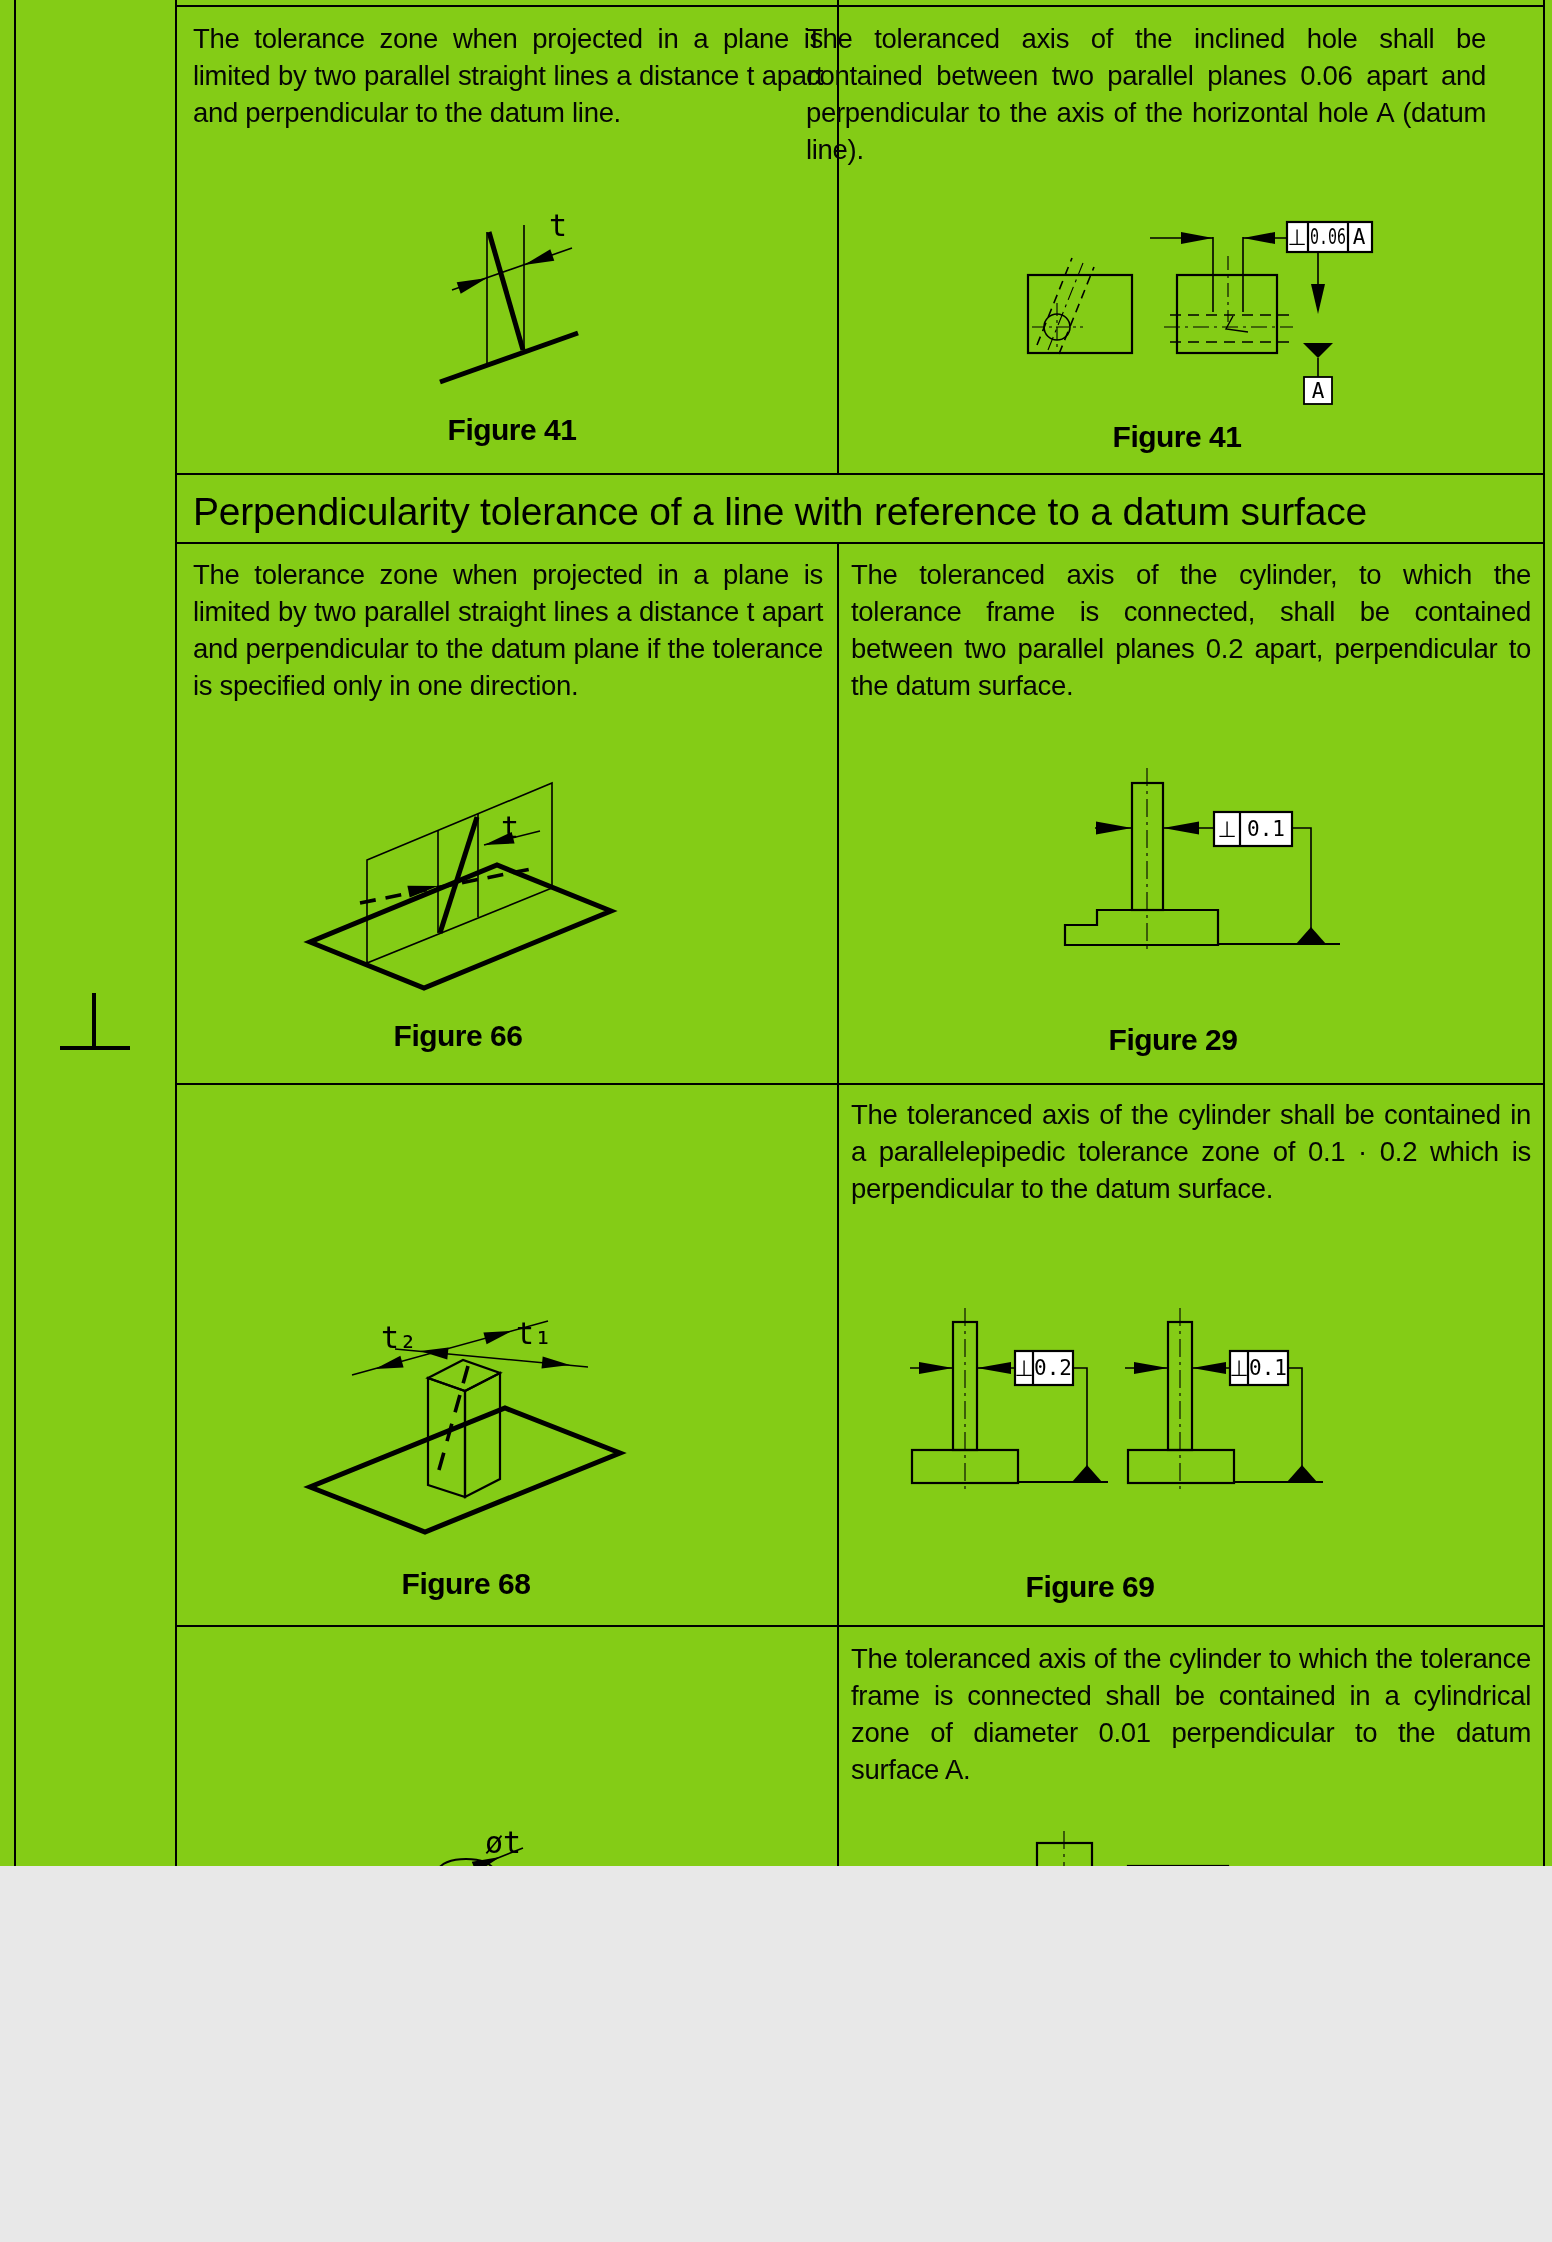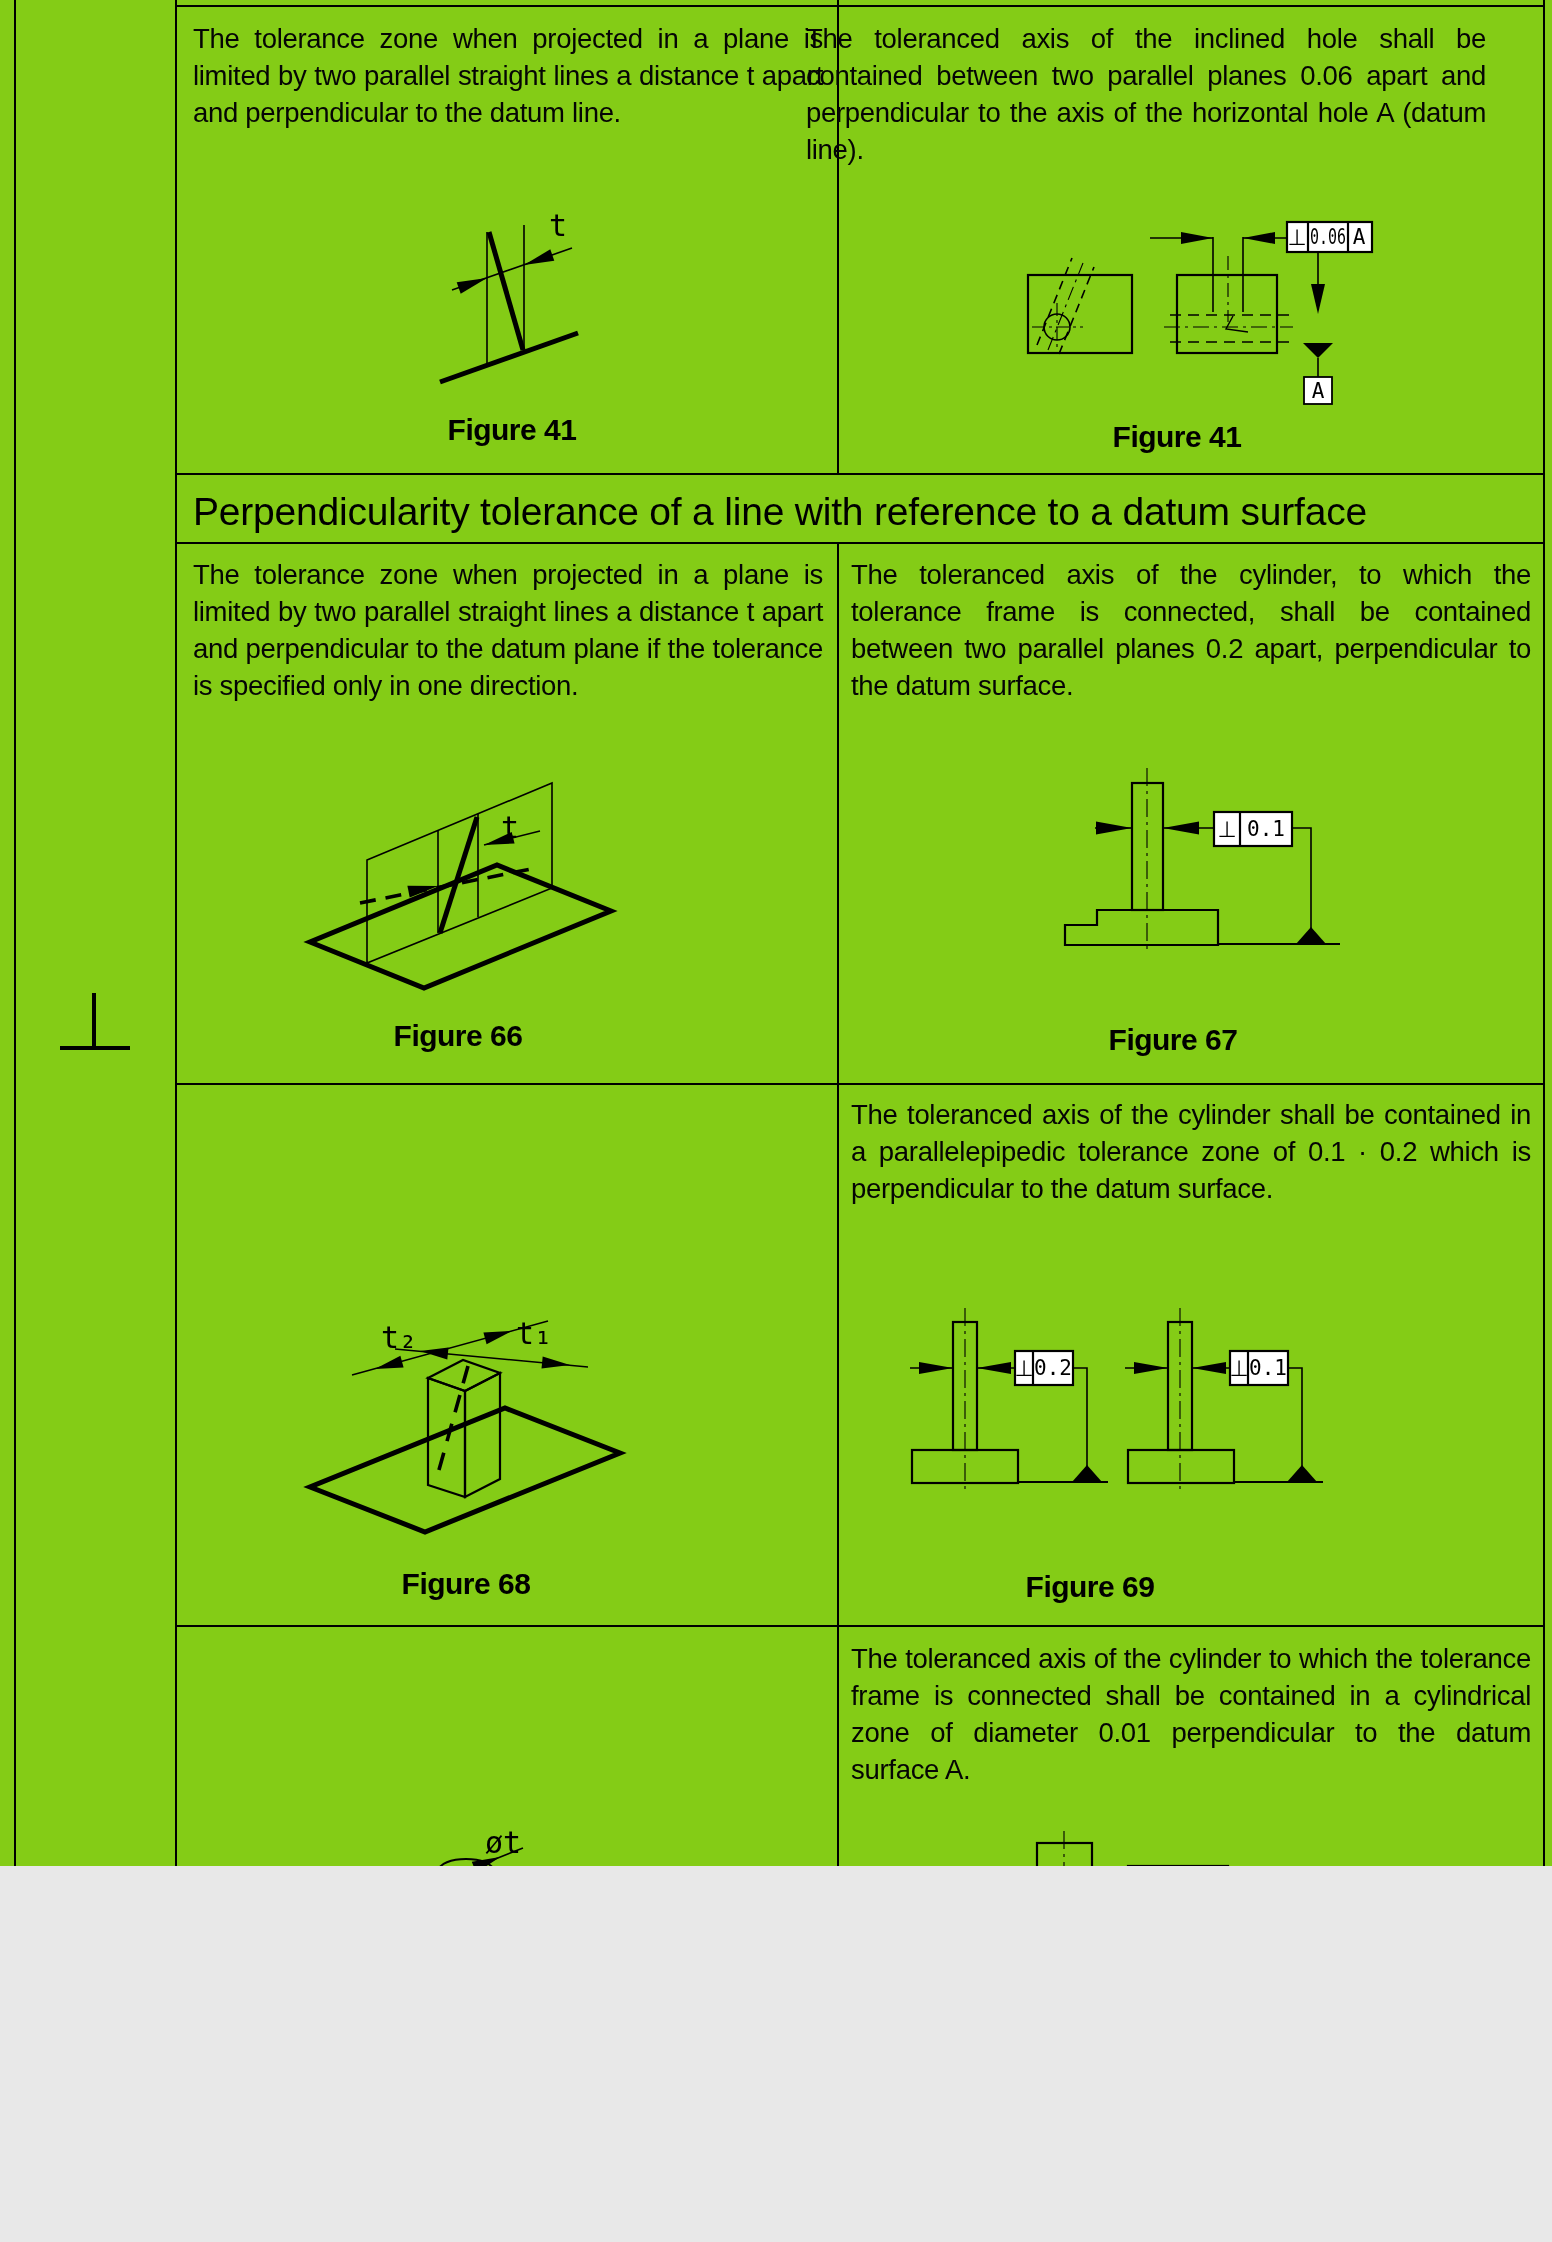--- a/index.html
+++ b/index.html
@@ -139,21 +139,21 @@
     <polygon points="1163,828 1199,821.5 1199,834.5"></polygon>
     <g>
       <rect class="frame" x="1214" y="812" width="78" height="34" stroke-width="2.2"></rect>
       <line x1="1240" y1="812" x2="1240" y2="846" stroke-width="2.2"></line>
       <text class="ftb" x="1227" y="837" text-anchor="middle">⊥</text>
       <text class="ft" x="1266" y="836" text-anchor="middle">0.1</text>
     </g>
     <polyline points="1292,828 1311,828 1311,929" stroke-width="1.6"></polyline>
     <polygon points="1296,944 1326,944 1311,927"></polygon>
   </svg>
-  <div class="caption" style="left:1173px; top:1023px;">Figure 67</div>
+  <div class="caption" style="left:1173px; top:1023px;">Figure 29</div>
 
   <div class="cell-text" style="left:851px; top:1096px; width:680px;">The toleranced axis of the cylinder shall be contained in a parallelepipedic tolerance zone of 0.1 · 0.2 which is perpendicular to the datum surface.</div>
 
   <svg class="fig" style="left:290px; top:1300px; width:400px; height:245px;" viewBox="290 1300 400 245">
     <polygon points="310,1487 425,1532 620,1453 505,1408" style="fill:none;stroke:#000;stroke-width:5"></polygon>
     <polygon points="428,1378 465,1391 465,1497 428,1485" style="fill:none;stroke:#000;stroke-width:2.2"></polygon>
     <polygon points="465,1391 500,1373 500,1479 465,1497" style="fill:none;stroke:#000;stroke-width:2.2"></polygon>
     <polygon points="428,1378 463,1360 500,1373 465,1391" style="fill:none;stroke:#000;stroke-width:2.2"></polygon>
     <line x1="468" y1="1366" x2="437" y2="1477" stroke-width="3.6" stroke-dasharray="18 12"></line>
     <line x1="352" y1="1375" x2="548" y2="1321" stroke-width="1.6"></line>

